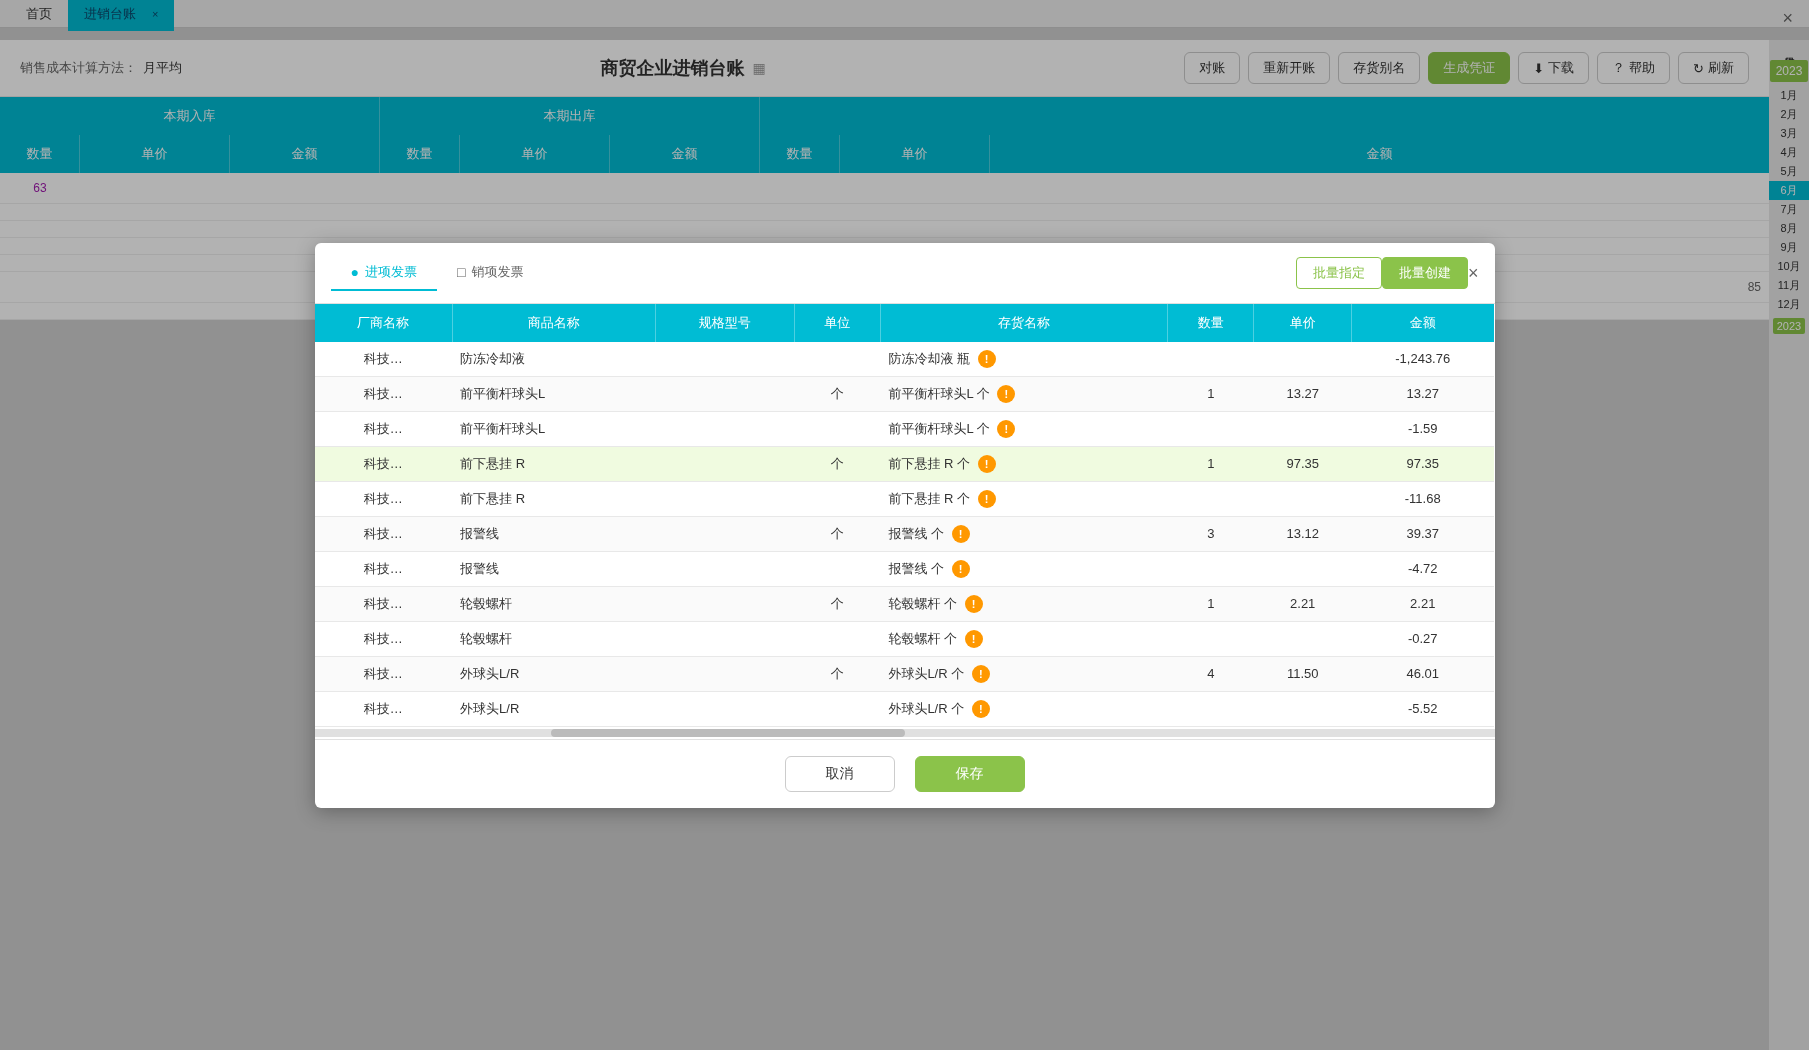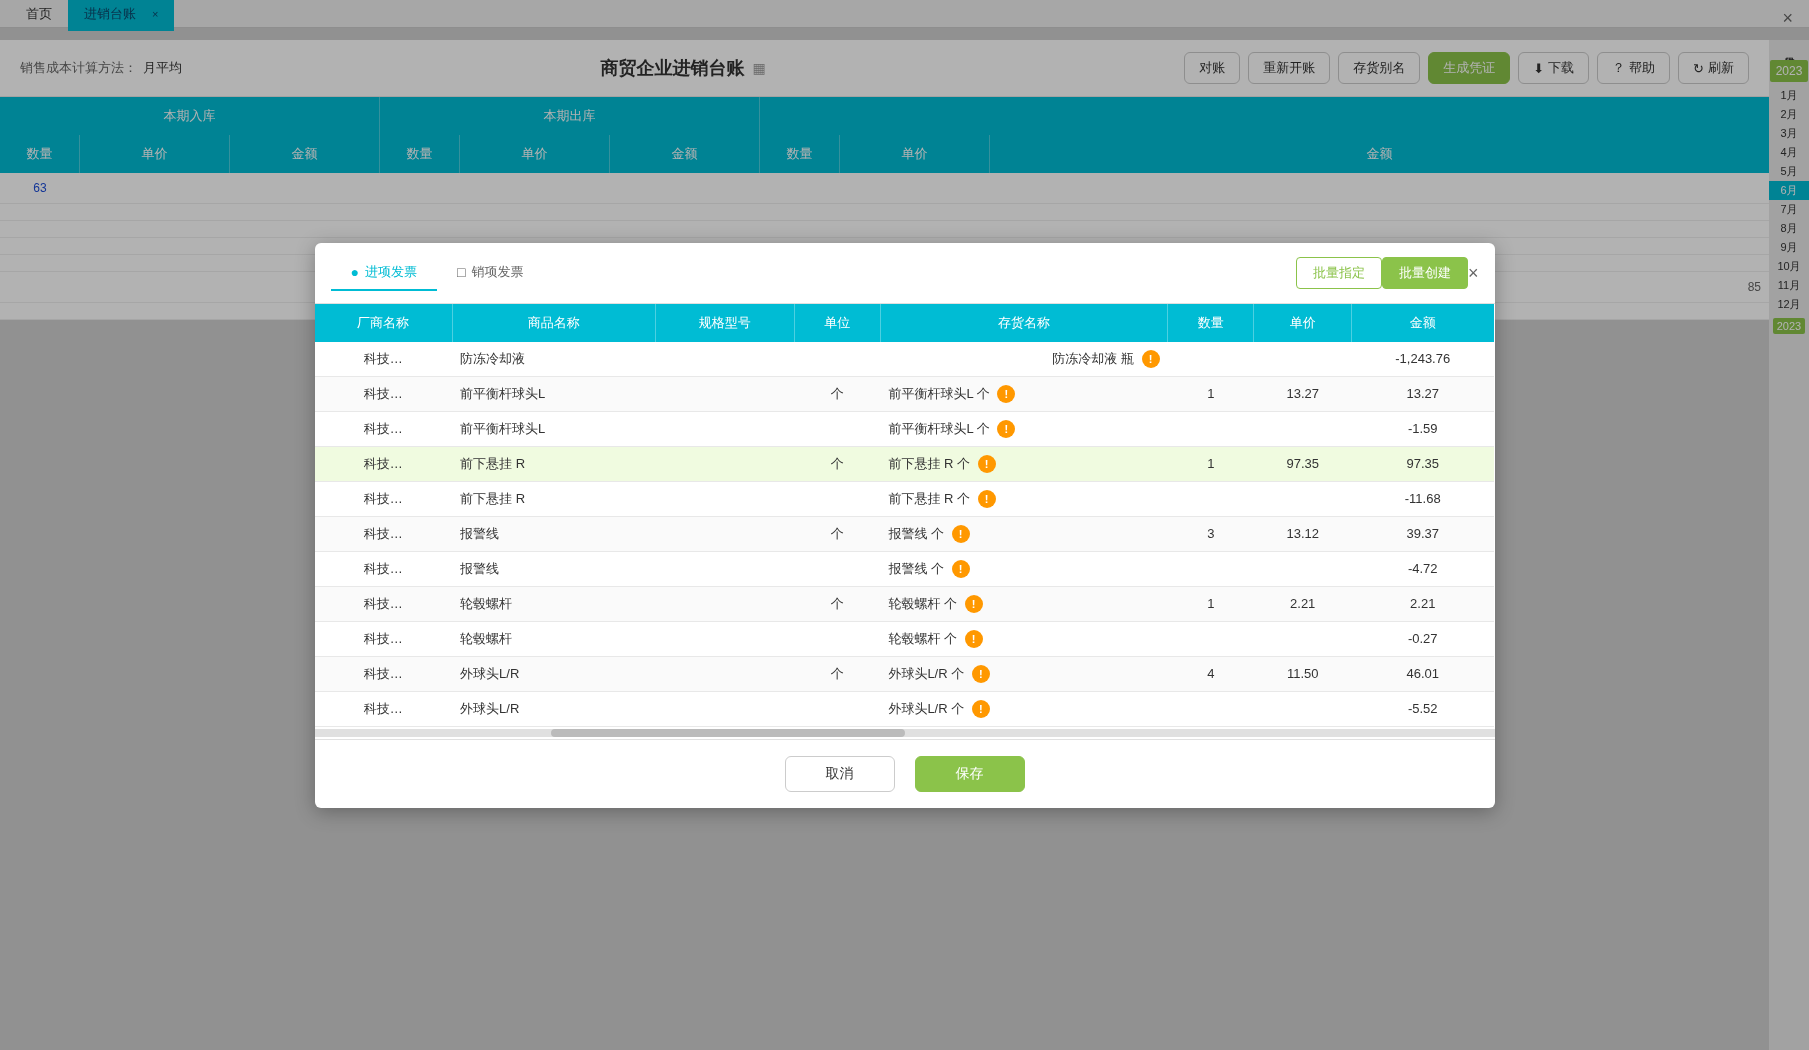--- a/index.html
+++ b/index.html
@@ -332,21 +332,21 @@
     <div style="padding:10px 8px; text-align:center; color:#fff; font-size:13px; border-right:1px solid rgba(255,255,255,0.3);">数量</div>
     <div style="padding:10px 8px; text-align:center; color:#fff; font-size:13px; border-right:1px solid rgba(255,255,255,0.3);">单价</div>
     <div style="padding:10px 8px; text-align:center; color:#fff; font-size:13px; border-right:1px solid rgba(255,255,255,0.3);">金额</div>
     <div style="padding:10px 8px; text-align:center; color:#fff; font-size:13px; border-right:1px solid rgba(255,255,255,0.3);">数量</div>
     <div style="padding:10px 8px; text-align:center; color:#fff; font-size:13px; border-right:1px solid rgba(255,255,255,0.3);">单价</div>
     <div style="padding:10px 8px; text-align:center; color:#fff; font-size:13px;">金额</div>
   </div>
 
   <div style="background:#fff;">
     <div style="display:grid; grid-template-columns: 80px 150px 150px 80px 150px 150px 80px 150px 1fr; border-bottom:1px solid #eee; padding: 8px 0;">
-      <div style="text-align:center; color:#1d4ed8; font-size:12px;">63</div>
+      <div style="text-align:center; color:#a21caf; font-size:12px;">63</div>
     </div>
     <div style="display:grid; grid-template-columns: 80px 150px 150px 80px 150px 150px 80px 150px 1fr; border-bottom:1px solid #eee; padding: 8px 0;">
       <div style="text-align:center; color:#666; font-size:12px;"></div>
     </div>
     <div style="display:grid; grid-template-columns: 80px 150px 150px 80px 150px 150px 80px 150px 1fr; border-bottom:1px solid #eee; padding: 8px 0;"></div>
     <div style="display:grid; grid-template-columns: 80px 150px 150px 80px 150px 150px 80px 150px 1fr; border-bottom:1px solid #eee; padding: 8px 0;"></div>
     <div style="display:grid; grid-template-columns: 80px 150px 150px 80px 150px 150px 80px 150px 1fr; border-bottom:1px solid #eee; padding: 8px 0;"></div>
     <div style="display:grid; grid-template-columns: 80px 150px 150px 80px 150px 150px 80px 150px 1fr; border-bottom:1px solid #eee; padding: 8px 0;">
       <div style="grid-column:9; text-align:right; padding-right:8px; color:#666; font-size:12px;">85</div>
     </div>
@@ -403,21 +403,21 @@
             <th>单价</th>
             <th>金额</th>
           </tr>
         </thead>
         <tbody id="modal-tbody">
         <tr>
               <td>科技…</td>
               <td class="left">防冻冷却液</td>
               <td></td>
               <td></td>
-              <td style="text-align: right;">防冻冷却液 瓶 <span class="warn-icon">!</span></td>
+              <td style="text-align: left;">防冻冷却液 瓶 <span class="warn-icon">!</span></td>
               <td></td>
               <td></td>
               <td>-1,243.76</td>
             </tr>
             <tr>
               <td>科技…</td>
               <td class="left">前平衡杆球头L</td>
               <td></td>
               <td>个</td>
               <td style="text-align: left;">前平衡杆球头L 个 <span class="warn-icon">!</span></td>

